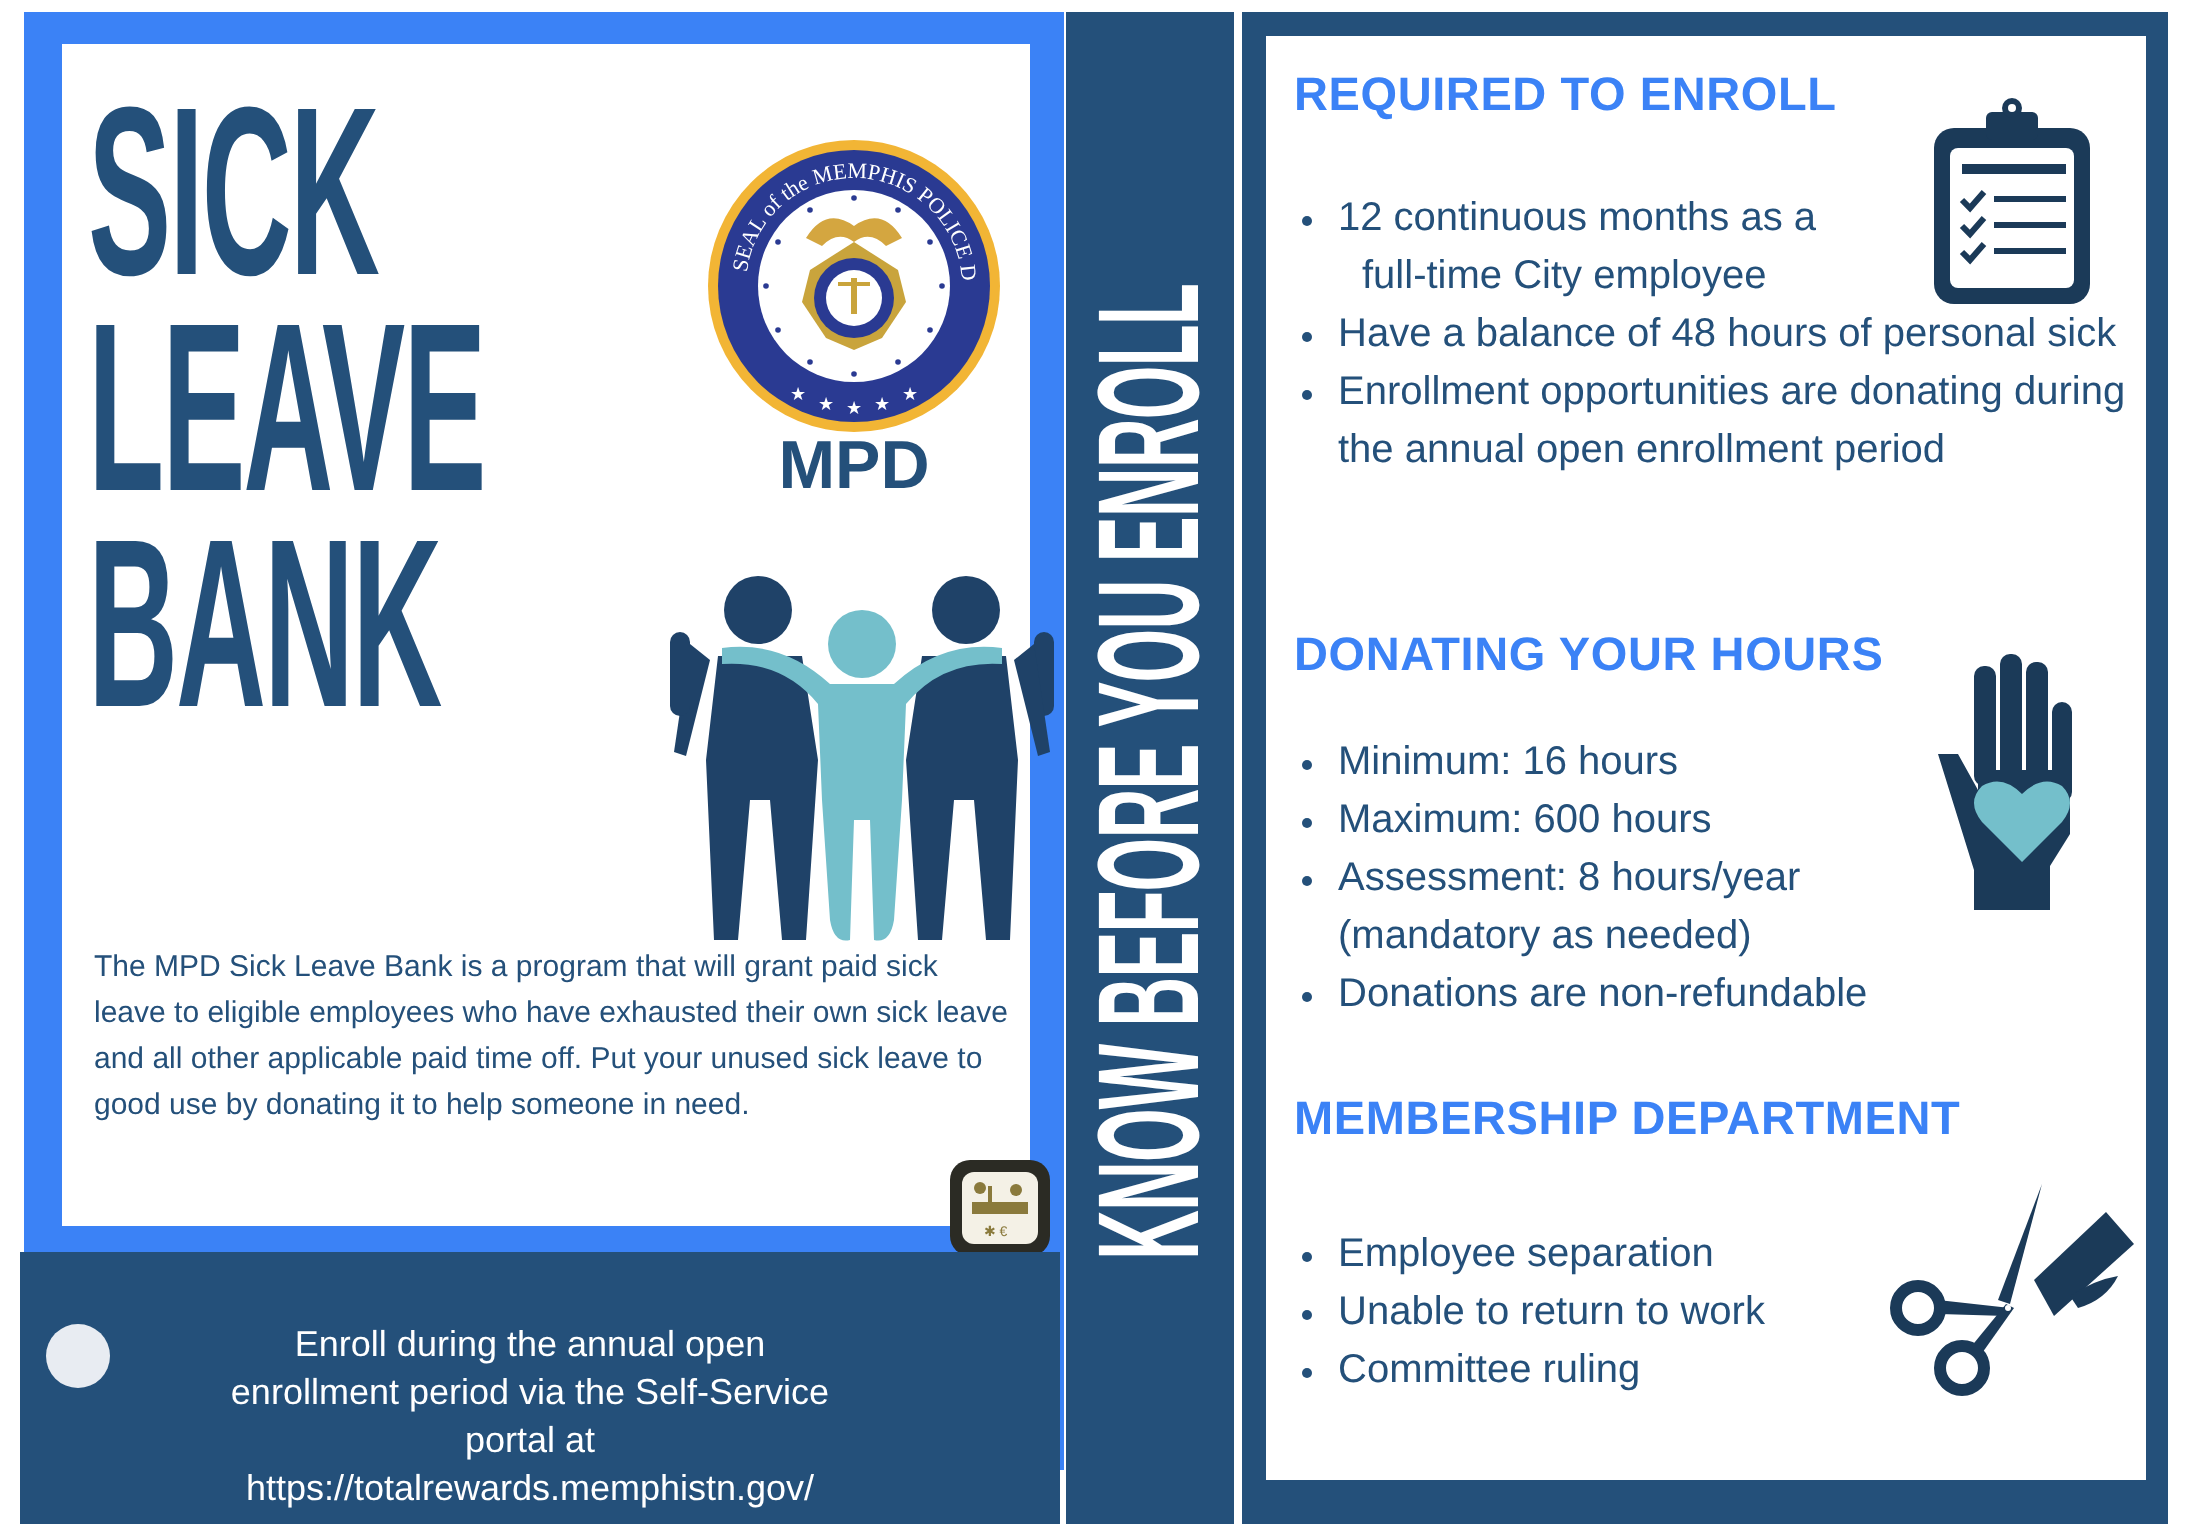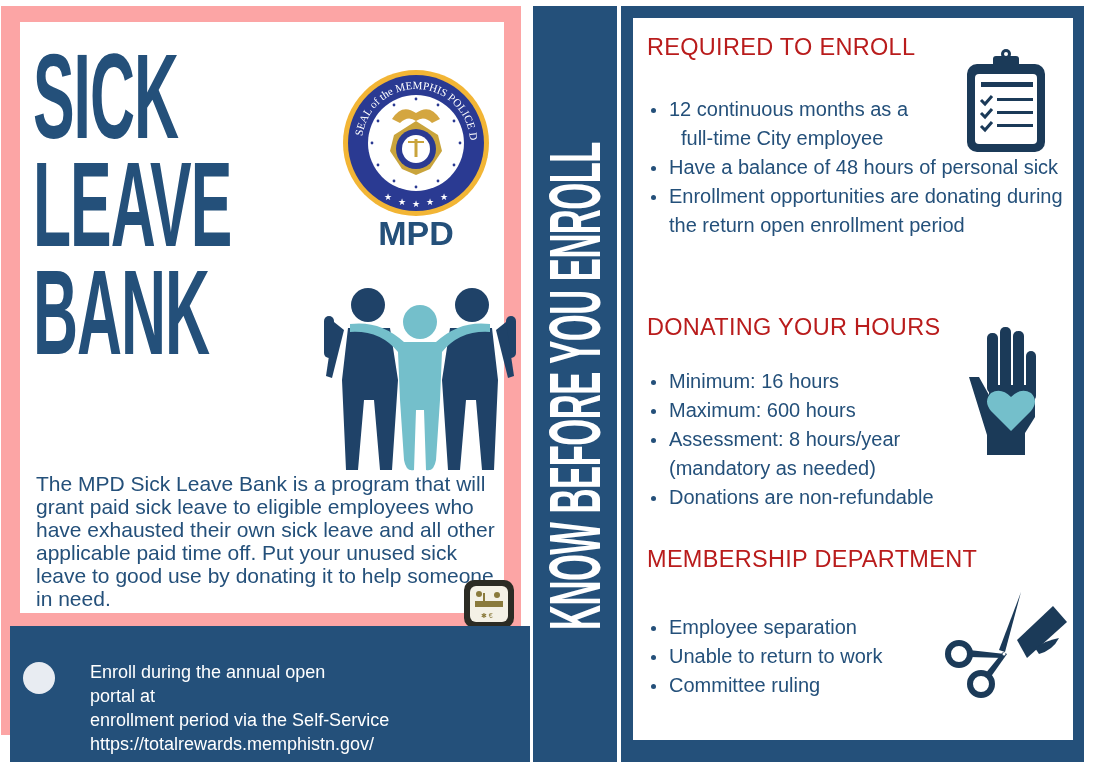--- a/index.html
+++ b/index.html
@@ -1,22 +1,22 @@
 <!DOCTYPE html>
 <html><head>
 <meta charset="utf-8">
 <style>
   * { box-sizing: border-box; margin: 0; padding: 0; }
   html, body { width: 1094px; height: 766px; background: #ffffff; overflow: hidden; }
   body { position: relative; font-family: "Liberation Sans", sans-serif; color: #1f4e79; }
 
   
   .left-frame {
-    position: absolute; left: 1px; top: 6px; width: 520px; height: 729px;
-    background: #fca5a5;
+    position: absolute; left: 12px; top: 6px; width: 520px; height: 729px;
+    background: #3b82f6;
   }
   .left-inner {
     position: absolute; left: 19px; top: 16px; width: 484px; height: 591px;
     background: #ffffff;
   }
   .title-block {
     position: absolute; left: 13px; top: 20px;
     font-family: "Liberation Sans", sans-serif;
     font-weight: bold; color: #24507a;
   }
@@ -30,37 +30,37 @@
   }
   .mpd-label {
     position: absolute; left: 320px; top: 192px; width: 152px; text-align: center;
     font-family: Liberation Sans, sans-serif; font-weight: bold; font-size: 34px; color: #24507a;
   }
   .people {
     position: absolute; left: 300px; top: 258px; width: 200px; height: 195px;
   }
   .intro {
     position: absolute; left: 16px; top: 450px; width: 460px;
-    font-size: 21px; line-height: 23px; color: #24507a;
+    font-size: 15px; line-height: 23px; color: #24507a;
   }
   .county-seal {
     position: absolute; left: 443px; top: 557px; width: 52px; height: 50px;
   }
 
   
   .enroll-box {
     position: absolute; left: 10px; top: 626px; width: 520px; height: 136px;
     background: #24507a; color: #ffffff;
   }
   .enroll-dot {
     position: absolute; left: 13px; top: 36px; width: 32px; height: 32px; border-radius: 50%;
     background: #e8ecf2;
   }
   .enroll-text {
-    position: absolute; left: 80px; top: 34px; width: 370px; 
+    position: absolute; left: 70px; top: 34px; width: 370px; text-align: center;
     font-size: 18px; line-height: 24px; color: #ffffff;
   }
 
   
   .banner {
     position: absolute; left: 533px; top: 6px; width: 84px; height: 756px;
     background: #24507a;
   }
   .banner-text {
     position: absolute; left: 42px; top: 380px;
@@ -76,21 +76,21 @@
   .right-frame {
     position: absolute; left: 621px; top: 6px; width: 463px; height: 756px;
     background: #24507a;
   }
   .right-inner {
     position: absolute; left: 12px; top: 12px; width: 440px; height: 722px;
     background: #ffffff;
   }
   .section { position: absolute; left: 14px; width: 420px; }
   .section h2 {
-    font-size: 23.5px; font-weight: normal; color: #b91c1c; letter-spacing: 0.3px;
+    font-size: 23.5px; font-weight: bold; color: #3b82f6; letter-spacing: 0.3px;
     white-space: nowrap;
   }
   .section ul { list-style: none; margin-top: 0; }
   .section li {
     position: relative; padding-left: 22px; font-size: 20px; line-height: 29px; color: #24507a;
   }
   .section li::before {
     content: ""; position: absolute; left: 4px; top: 13px; width: 5px; height: 5px;
     border-radius: 50%; background: #24507a;
   }
@@ -186,22 +186,22 @@
       <circle cx="16" cy="15" r="3" fill="#8a7a3c"></circle>
       <text x="18" y="39" font-size="7" fill="#8a7a3c">✱ €</text>
     </svg>
   </div>
 </div>
 
 <div class="enroll-box">
   <div class="enroll-dot"></div>
   <div class="enroll-text">
     <div>Enroll during the annual open</div>
+    <div>enrollment period via the Self-Service</div>
     <div>portal at</div>
-    <div>enrollment period via the Self-Service</div>
     <div>https://totalrewards.memphistn.gov/</div>
   </div>
 </div>
 
 <div class="banner">
   <div class="banner-text">
     <span>KNOW BEFORE YOU ENROLL</span>
   </div>
 </div>
 
@@ -213,21 +213,21 @@
       <ul>
         <li>
           <span>12 continuous months as a</span>
           <span class="cont" style="padding-left:12px">full-time City employee</span>
         </li>
         <li>
           <span>Have a balance of 48 hours of personal sick</span>
         </li>
         <li>
           <span>Enrollment opportunities are donating during</span>
-          <span class="cont">the return open enrollment period</span>
+          <span class="cont">the annual open enrollment period</span>
         </li>
       </ul>
     </div>
 
     <div class="section sec-don">
       <h2>DONATING YOUR HOURS</h2>
       <ul>
         <li>Minimum: 16 hours</li>
         <li>Maximum: 600 hours</li>
         <li>

